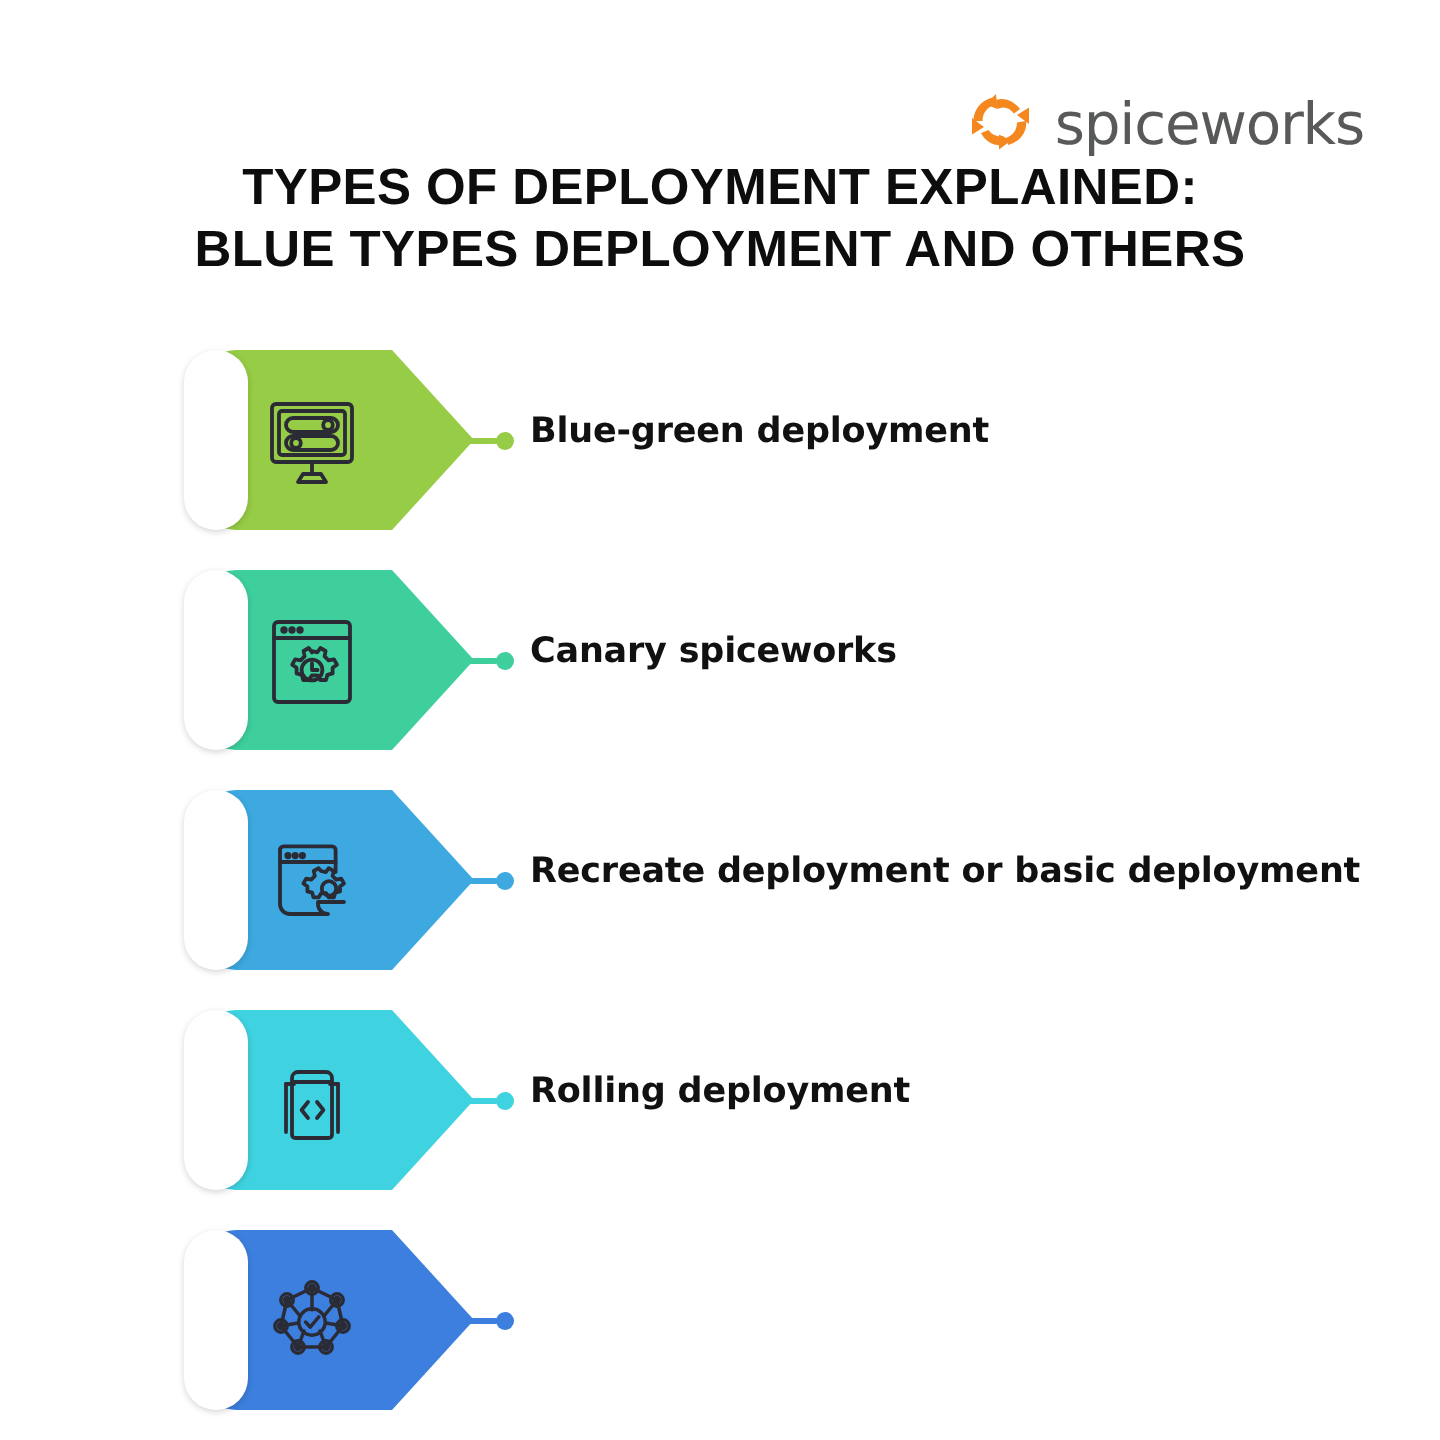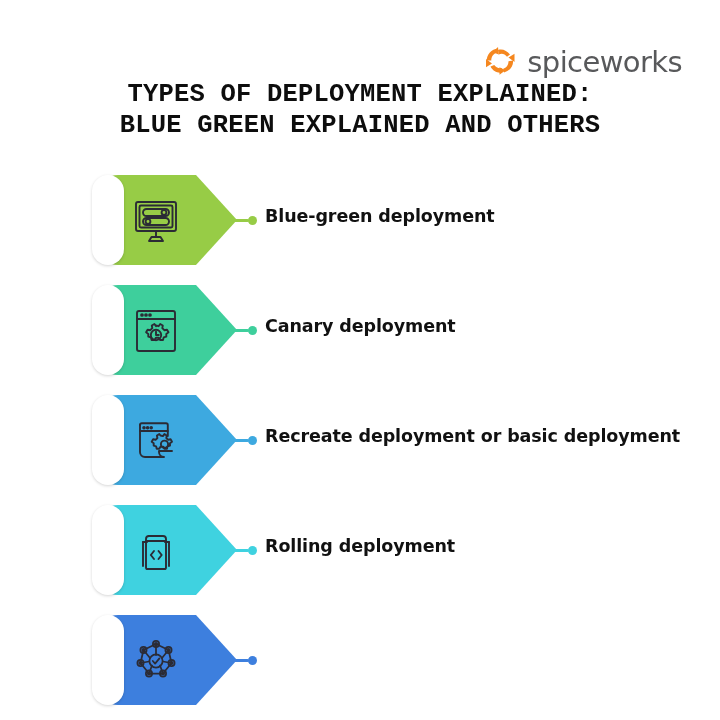--- a/index.html
+++ b/index.html
@@ -28,21 +28,21 @@
     color:#58595b;
     font-weight:400;
     line-height:1;
   }
 
   
   .title{
     position:absolute;
     top:79px; left:0; width:720px;
     text-align:center;
-    font-family:Liberation Mono, monospace;
+    font-family:Liberation Sans, sans-serif;
     font-weight:bold;
     font-size:25.5px;
     line-height:31px;
     letter-spacing:0.2px;
     color:#0d0d0d;
   }
   .title .line{ display:block; white-space:nowrap; }
 
   
   .rows{
@@ -139,21 +139,21 @@
       <path d="M36 14 C32 9 26 6 20 8 L21 14 C25 12 29 13 32 17 Z"></path>
       <path d="M20 4 L13 11 L21 14 Z"></path>
     </g>
     <circle cx="24" cy="23" r="4" fill="#FFFFFF"></circle>
   </svg>
   <span class="logo-word" style="color: rgb(88, 89, 91);">spiceworks</span>
 </div>
 
 <div class="title">
   <span class="line">TYPES OF DEPLOYMENT EXPLAINED:</span>
-  <span class="line">BLUE GREEN EXPLAINED AND OTHERS</span>
+  <span class="line">BLUE TYPES DEPLOYMENT AND OTHERS</span>
 </div>
 
 <div class="rows">
 
   <div class="row">
     <div class="tag-wrap">
       <div class="tag-body">
         <svg width="137" height="90" viewBox="0 0 137 90">
           <path class="tag-fill-1" d="M18,0 H96 L137,45 L96,90 H18 A18,18 0 0 1 0,72 V18 A18,18 0 0 1 18,0 Z" fill="#97CC46"></path>
         </svg>
@@ -199,21 +199,21 @@
           <path d="M26 20.5 l2.6 .7 1.6 -2.2 2.6 1.5 -.5 2.7 2 2 2.7 -.5 1.5 2.6 -2.2 1.6 0 2.8 -2.6 .7 -.7 2.6 -2.9 0 -1.4 -2.3 -2.8 0 -1.4 2.3 -2.9 0 -.7 -2.6 -2.6 -.7 0 -2.8 -2.2 -1.6 1.5 -2.6 2.7 .5 2 -2 -.5 -2.7 2.6 -1.5 1.6 2.2 Z"></path>
           <circle cx="26" cy="30" r="5.2"></circle>
           <path d="M26 26.6 V30 h2.8"></path>
         </svg>
       </div>
     </div>
     <div class="connector">
       <div class="conn-line conn-2" style="background: rgb(62, 207, 156);"></div>
       <div class="conn-dot dot-2" style="background: rgb(62, 207, 156);"></div>
     </div>
-    <div class="row-label">Canary deployment</div>
+    <div class="row-label">Canary spiceworks</div>
   </div>
 
   <div class="row">
     <div class="tag-wrap">
       <div class="tag-body">
         <svg width="137" height="90" viewBox="0 0 137 90">
           <path class="tag-fill-4" d="M18,0 H96 L137,45 L96,90 H18 A18,18 0 0 1 0,72 V18 A18,18 0 0 1 18,0 Z" fill="#3DA9E0"></path>
         </svg>
       </div>
       <div class="tag-frame"></div>

